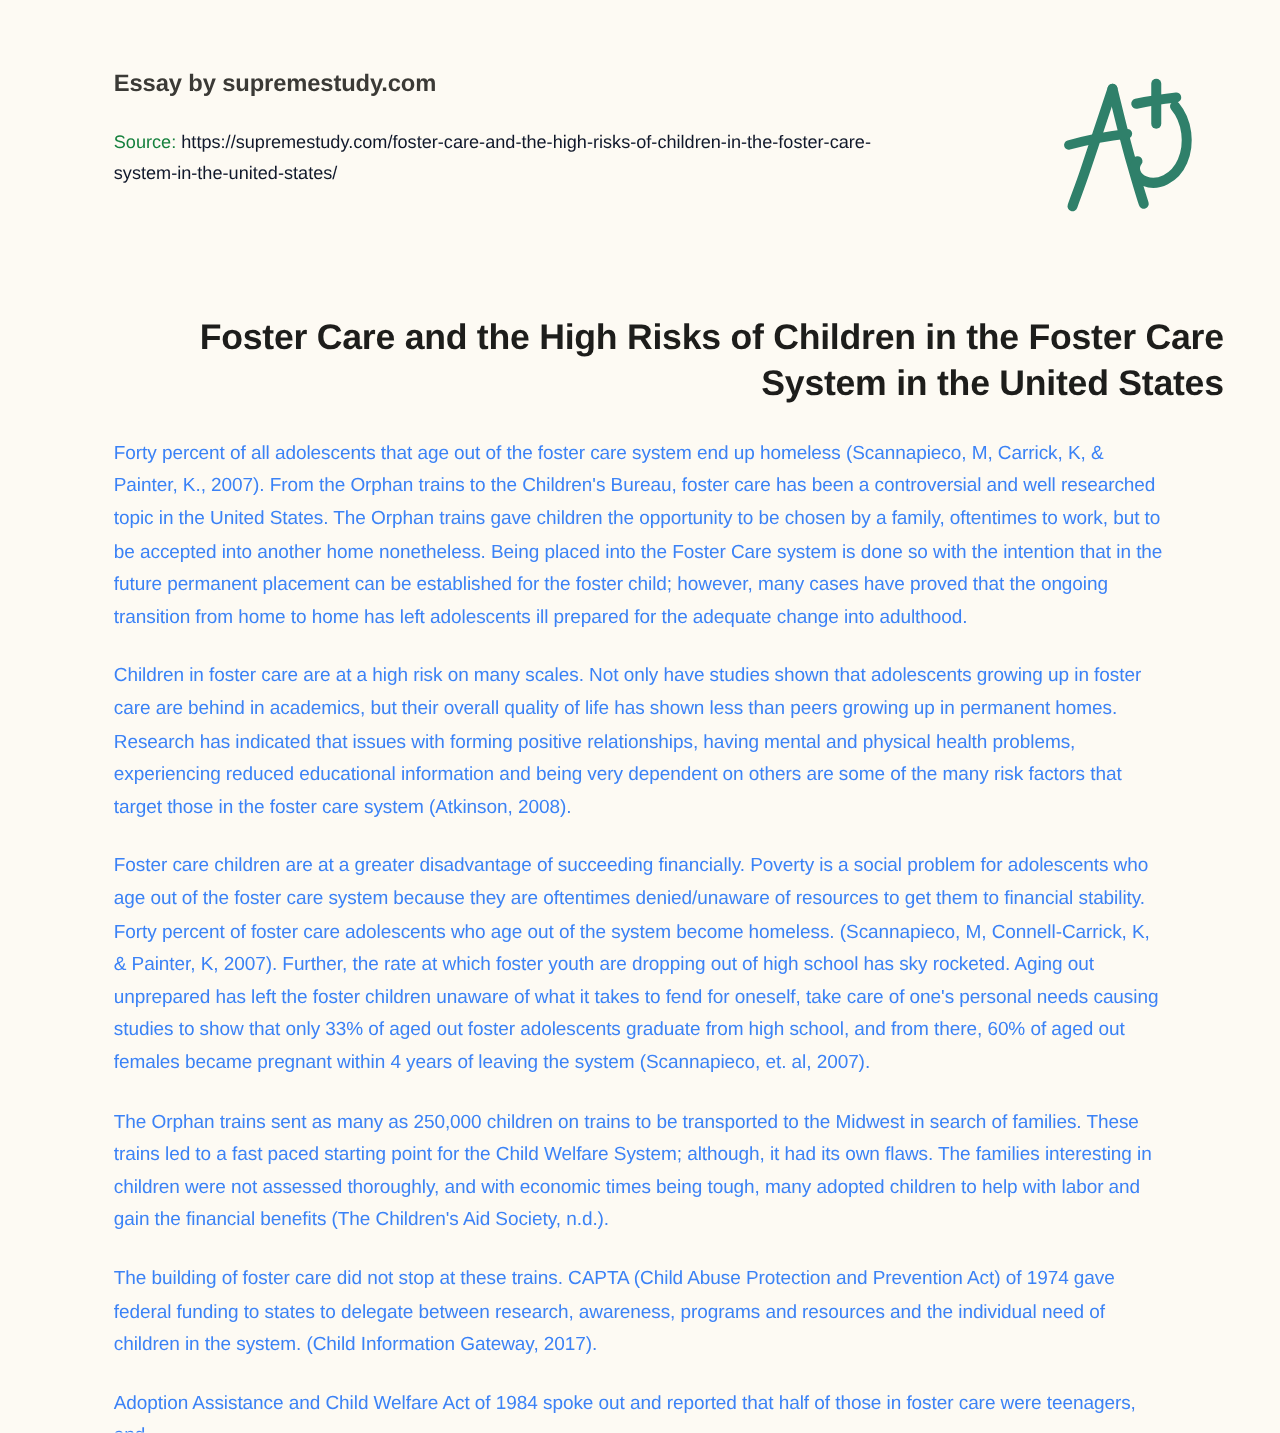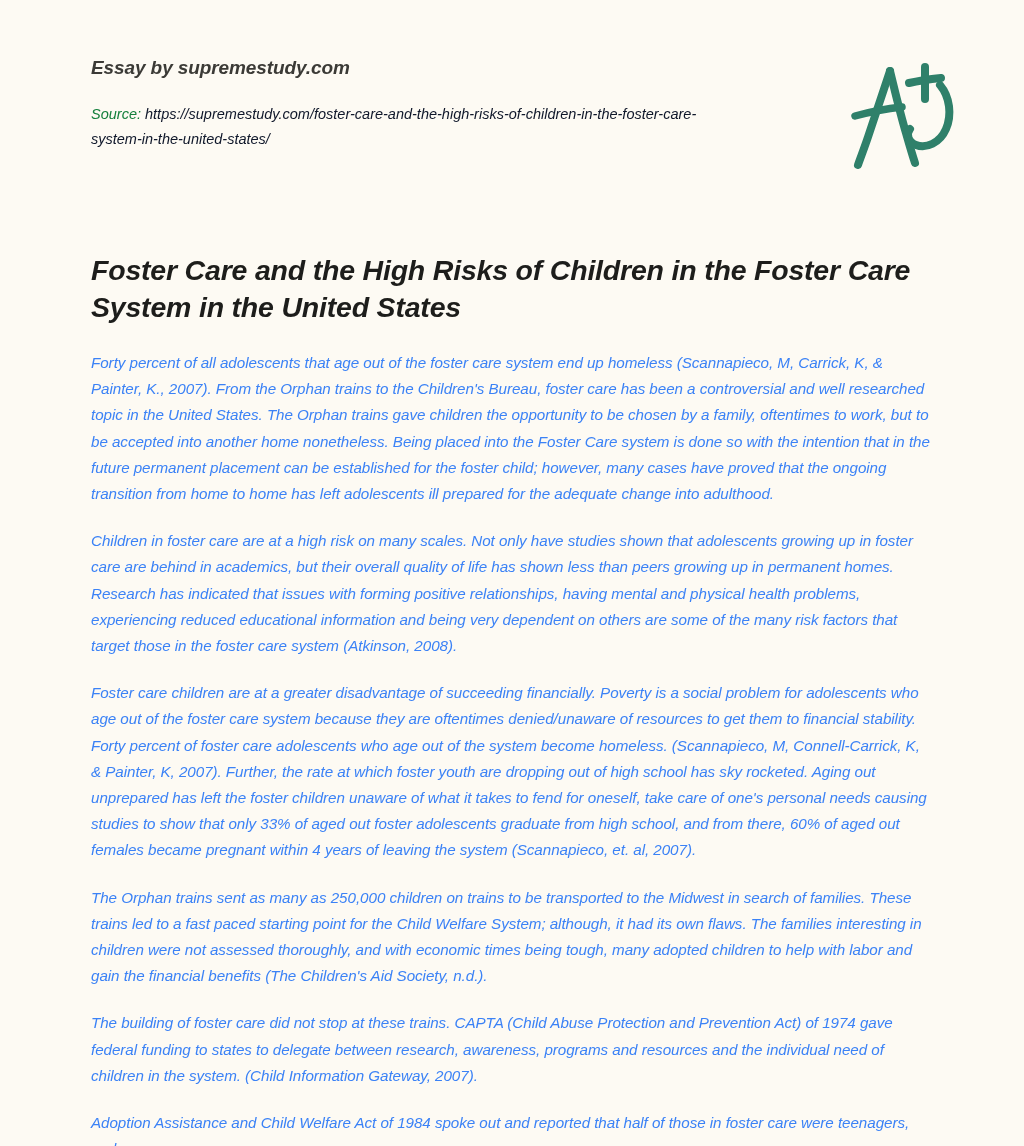--- a/index.html
+++ b/index.html
@@ -12,21 +12,20 @@
     background: #fdfaf3;
     font-family: "Liberation Sans", sans-serif;
     overflow: hidden;
   }
   .page {
     position: relative;
     width: 1024px;
     height: 1146px;
     box-sizing: border-box;
     background: #fdfaf3;
-    font-style: italic;
   }
 
   
   .header {
     position: relative;
     padding: 56px 90px 0 91px;
     box-sizing: border-box;
   }
   .essay-by {
     font-size: 19px;
@@ -63,32 +62,33 @@
   }
   .logo svg {
     display: block;
     width: 120px;
     height: 125px;
   }
 
   
   .doc-title {
     margin: 0;
-    padding: 0 84px 0 91px;
+    padding: 0 45px 0 91px;
     position: absolute;
     top: 252px;
     left: 0;
     right: 0;
     font-size: 28.5px;
     line-height: 37px;
     font-weight: bold;
     color: #1d1d1b;
     letter-spacing: -0.2px;
     box-sizing: border-box;
     max-width: 1024px;
+    text-align: right;
   }
 
   
   .body-copy {
     position: absolute;
     top: 350px;
     left: 0;
     right: 0;
     padding: 0 92px 0 91px;
     box-sizing: border-box;
@@ -130,17 +130,17 @@
     </div>
   </div>
 
   <h1 class="doc-title">Foster Care and the High Risks of Children in the Foster Care System in the United States</h1>
 
   <div class="body-copy">
     <p>Forty percent of all adolescents that age out of the foster care system end up homeless (Scannapieco, M, Carrick, K, &amp; Painter, K., 2007). From the Orphan trains to the Children's Bureau, foster care has been a controversial and well researched topic in the United States. The Orphan trains gave children the opportunity to be chosen by a family, oftentimes to work, but to be accepted into another home nonetheless. Being placed into the Foster Care system is done so with the intention that in the future permanent placement can be established for the foster child; however, many cases have proved that the ongoing transition from home to home has left adolescents ill prepared for the adequate change into adulthood.</p>
     <p>Children in foster care are at a high risk on many scales. Not only have studies shown that adolescents growing up in foster care are behind in academics, but their overall quality of life has shown less than peers growing up in permanent homes. Research has indicated that issues with forming positive relationships, having mental and physical health problems, experiencing reduced educational information and being very dependent on others are some of the many risk factors that target those in the foster care system (Atkinson, 2008).</p>
     <p>Foster care children are at a greater disadvantage of succeeding financially. Poverty is a social problem for adolescents who age out of the foster care system because they are oftentimes denied/unaware of resources to get them to financial stability. Forty percent of foster care adolescents who age out of the system become homeless. (Scannapieco, M, Connell-Carrick, K, &amp; Painter, K, 2007). Further, the rate at which foster youth are dropping out of high school has sky rocketed. Aging out unprepared has left the foster children unaware of what it takes to fend for oneself, take care of one's personal needs causing studies to show that only 33% of aged out foster adolescents graduate from high school, and from there, 60% of aged out females became pregnant within 4 years of leaving the system (Scannapieco, et. al, 2007).</p>
     <p>The Orphan trains sent as many as 250,000 children on trains to be transported to the Midwest in search of families. These trains led to a fast paced starting point for the Child Welfare System; although, it had its own flaws. The families interesting in children were not assessed thoroughly, and with economic times being tough, many adopted children to help with labor and gain the financial benefits (The Children's Aid Society, n.d.).</p>
-    <p>The building of foster care did not stop at these trains. CAPTA (Child Abuse Protection and Prevention Act) of 1974 gave federal funding to states to delegate between research, awareness, programs and resources and the individual need of children in the system. (Child Information Gateway, 2007).</p>
+    <p>The building of foster care did not stop at these trains. CAPTA (Child Abuse Protection and Prevention Act) of 1974 gave federal funding to states to delegate between research, awareness, programs and resources and the individual need of children in the system. (Child Information Gateway, 2017).</p>
     <p>Adoption Assistance and Child Welfare Act of 1984 spoke out and reported that half of those in foster care were teenagers, and</p>
   </div>
 
 </div>
 
 </body></html>

